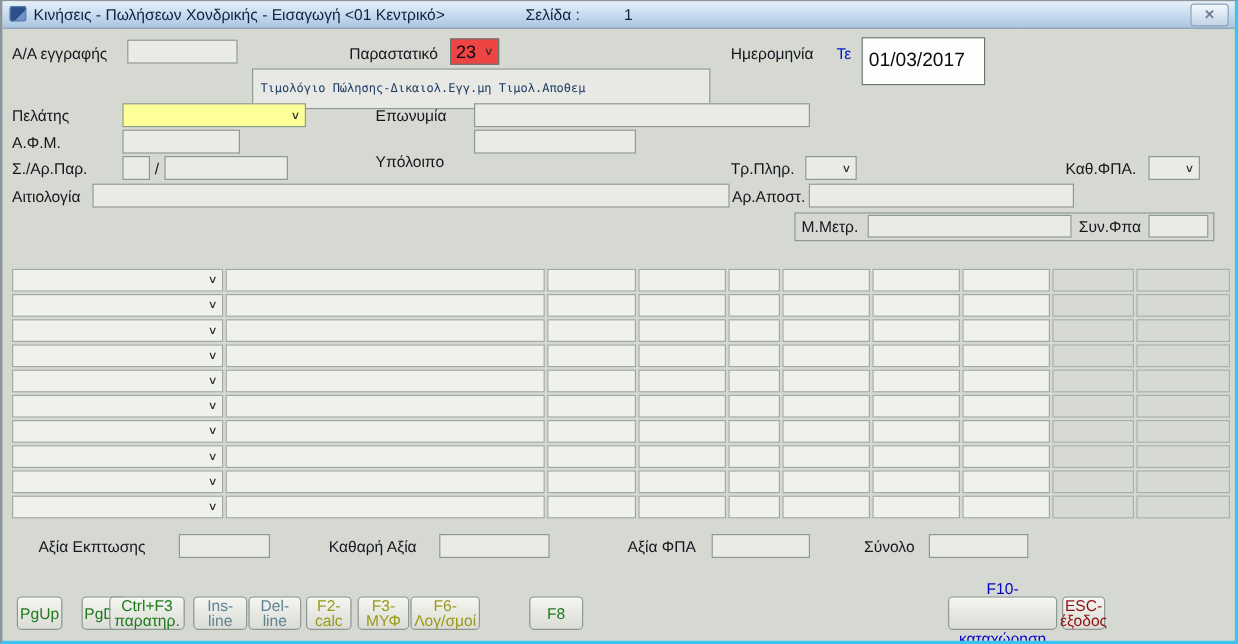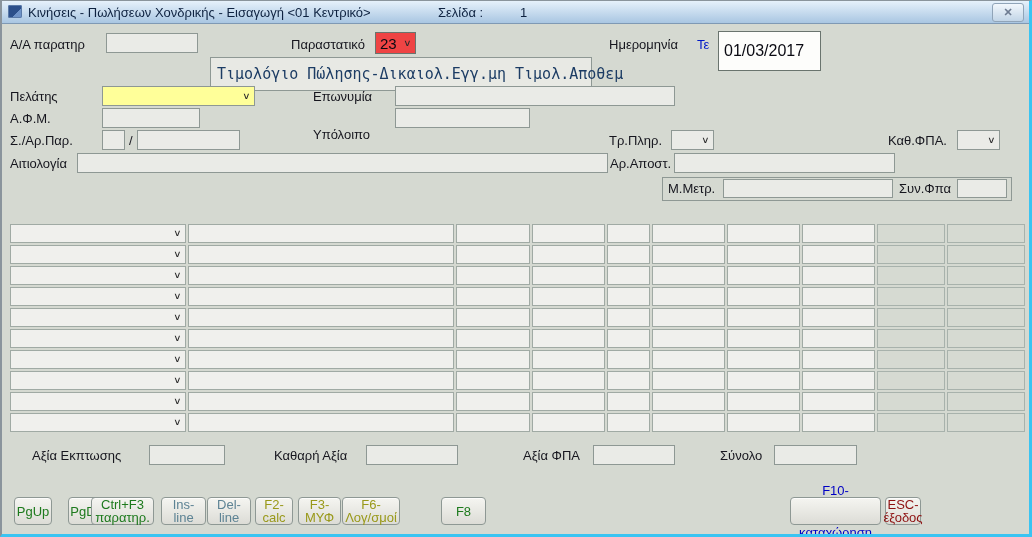--- a/index.html
+++ b/index.html
@@ -29,21 +29,21 @@
   .combo{position:absolute;height:20px;background:#eaebe7;border:1px solid #8e9894;
     box-sizing:border-box;display:flex;align-items:center;justify-content:space-between;
     padding:0 4px;cursor:pointer;}
   .combo.white{background:#ef4444;border-color:#6a746e;font-size:15px;color:#0a0a12;}
   .combo.yellow{background:#ffff99;}
   .chv{font-size:9px;color:#2a2a2a;line-height:1;transform:scaleX(1.25);}
   .datebox{position:absolute;background:#fdfdfb;border:1px solid #6a746e;box-sizing:border-box;
     display:flex;align-items:center;padding:0 5px;font-size:16px;color:#0a0a12;}
   .doctype{position:absolute;height:21px;background:#e8e9e4;border:1px solid #8e9894;
     box-sizing:border-box;display:flex;align-items:center;padding:16px 6px;white-space:nowrap;
-    font-family:"DejaVu Sans Mono",monospace;font-size:15px;color:#1c3c64;}
+    font-family:"DejaVu Sans Mono",monospace;font-size:10px;color:#1c3c64;}
   .groupbox{position:absolute;border:1px solid #8e9894;box-sizing:border-box;}
   
   .ghead{position:absolute;left:8px;top:203px;height:18px;display:flex;gap:2px;align-items:flex-end;}
   .gh{box-sizing:border-box;padding:0 3px;white-space:nowrap;overflow:hidden;}
   .gh.dis{color:#9ba7a1;}
   .gbody{position:absolute;left:8px;top:223px;}
   .grow{display:flex;gap:2px;margin-bottom:2px;}
   .gc{height:19px;background:#f0f0ed;border:1px solid #a0aaa4;box-sizing:border-box;
     display:flex;align-items:center;justify-content:flex-end;padding:0 4px;}
   .gc.dis{background:#d6dad2;border-color:#a8b2ac;}
@@ -78,21 +78,21 @@
   <div class="titlebar">
     <div class="appicon"></div>
     <div class="t" style="left:26px">Κινήσεις - Πωλήσεων Χονδρικής - Εισαγωγή  &lt;01 Κεντρικό&gt;</div>
     <div class="t" style="left:436px">Σελίδα :</div>
     <div class="t" style="left:518px">1</div>
     <div class="closebtn">
       <span>✕</span>
     </div>
   </div>
 
-  <div class="lbl" style="left:8px;top:36px">Α/Α παρατηρ</div>
+  <div class="lbl" style="left:8px;top:36px">Α/Α εγγραφής</div>
   <div class="inp" style="left:104px;top:32px;width:92px"></div>
   <div class="lbl" style="left:289px;top:36px">Παραστατικό</div>
   <div class="combo white" style="left:373px;top:31px;width:41px;height:22px">
     <span>23</span>
     <span class="chv">∨</span>
   </div>
   <div class="lbl" style="left:607px;top:36px">Ημερομηνία</div>
   <div class="lbl blue" style="left:695px;top:36px">Τε</div>
   <div class="datebox" style="left:716px;top:30px;width:103px;height:40px">01/03/2017</div>
 

